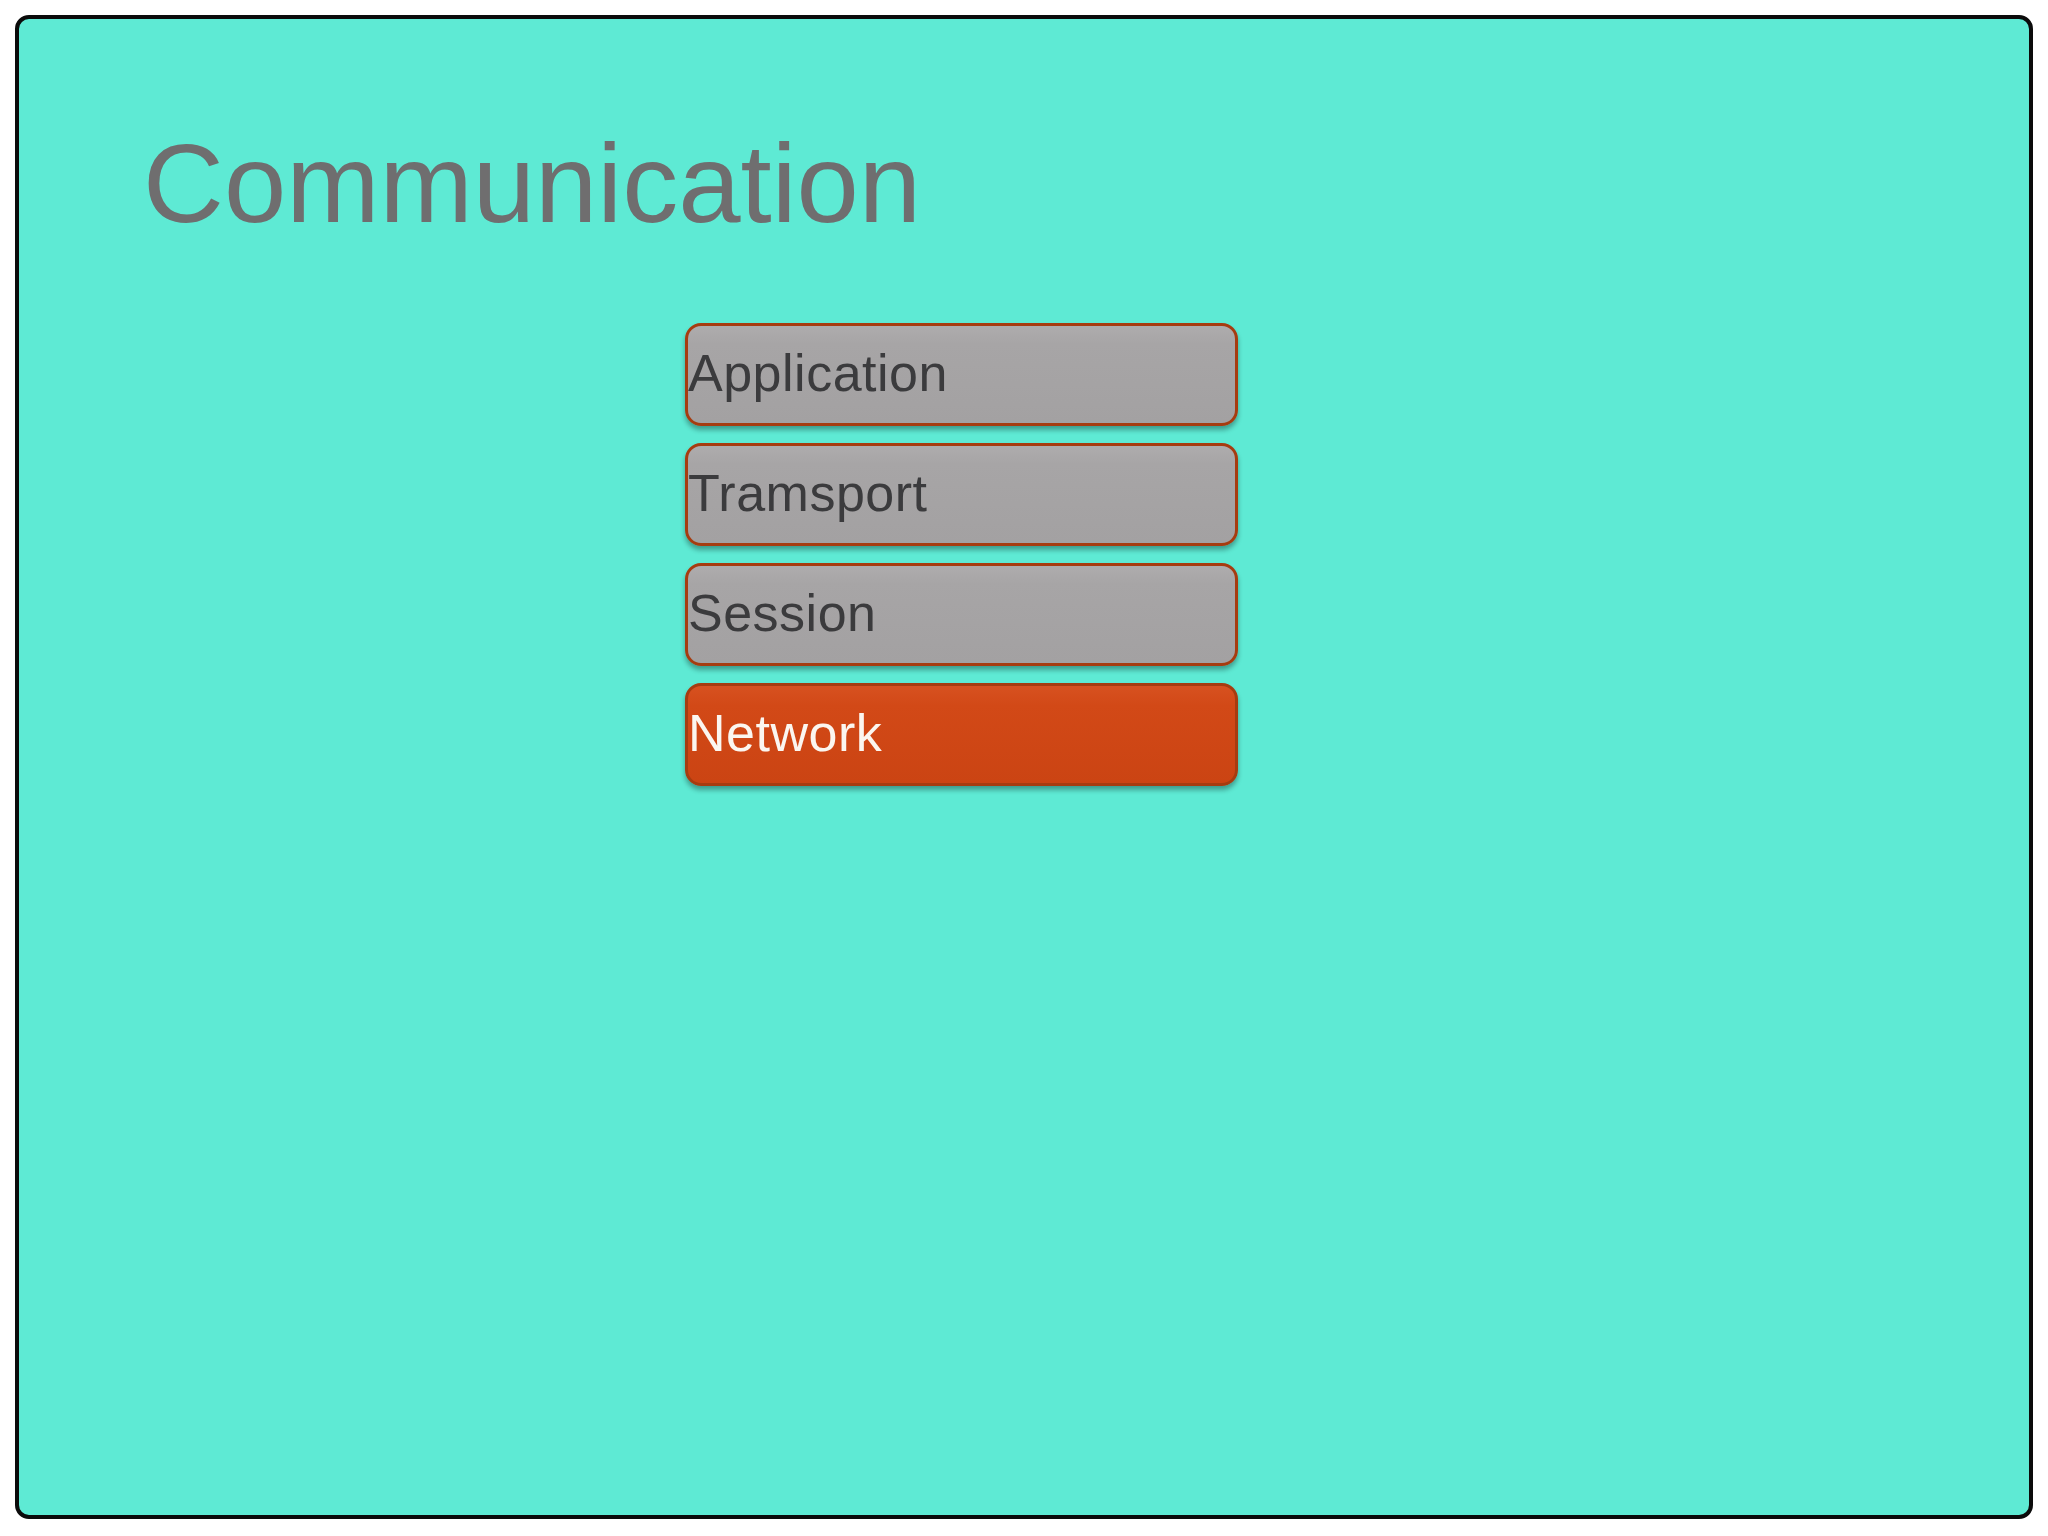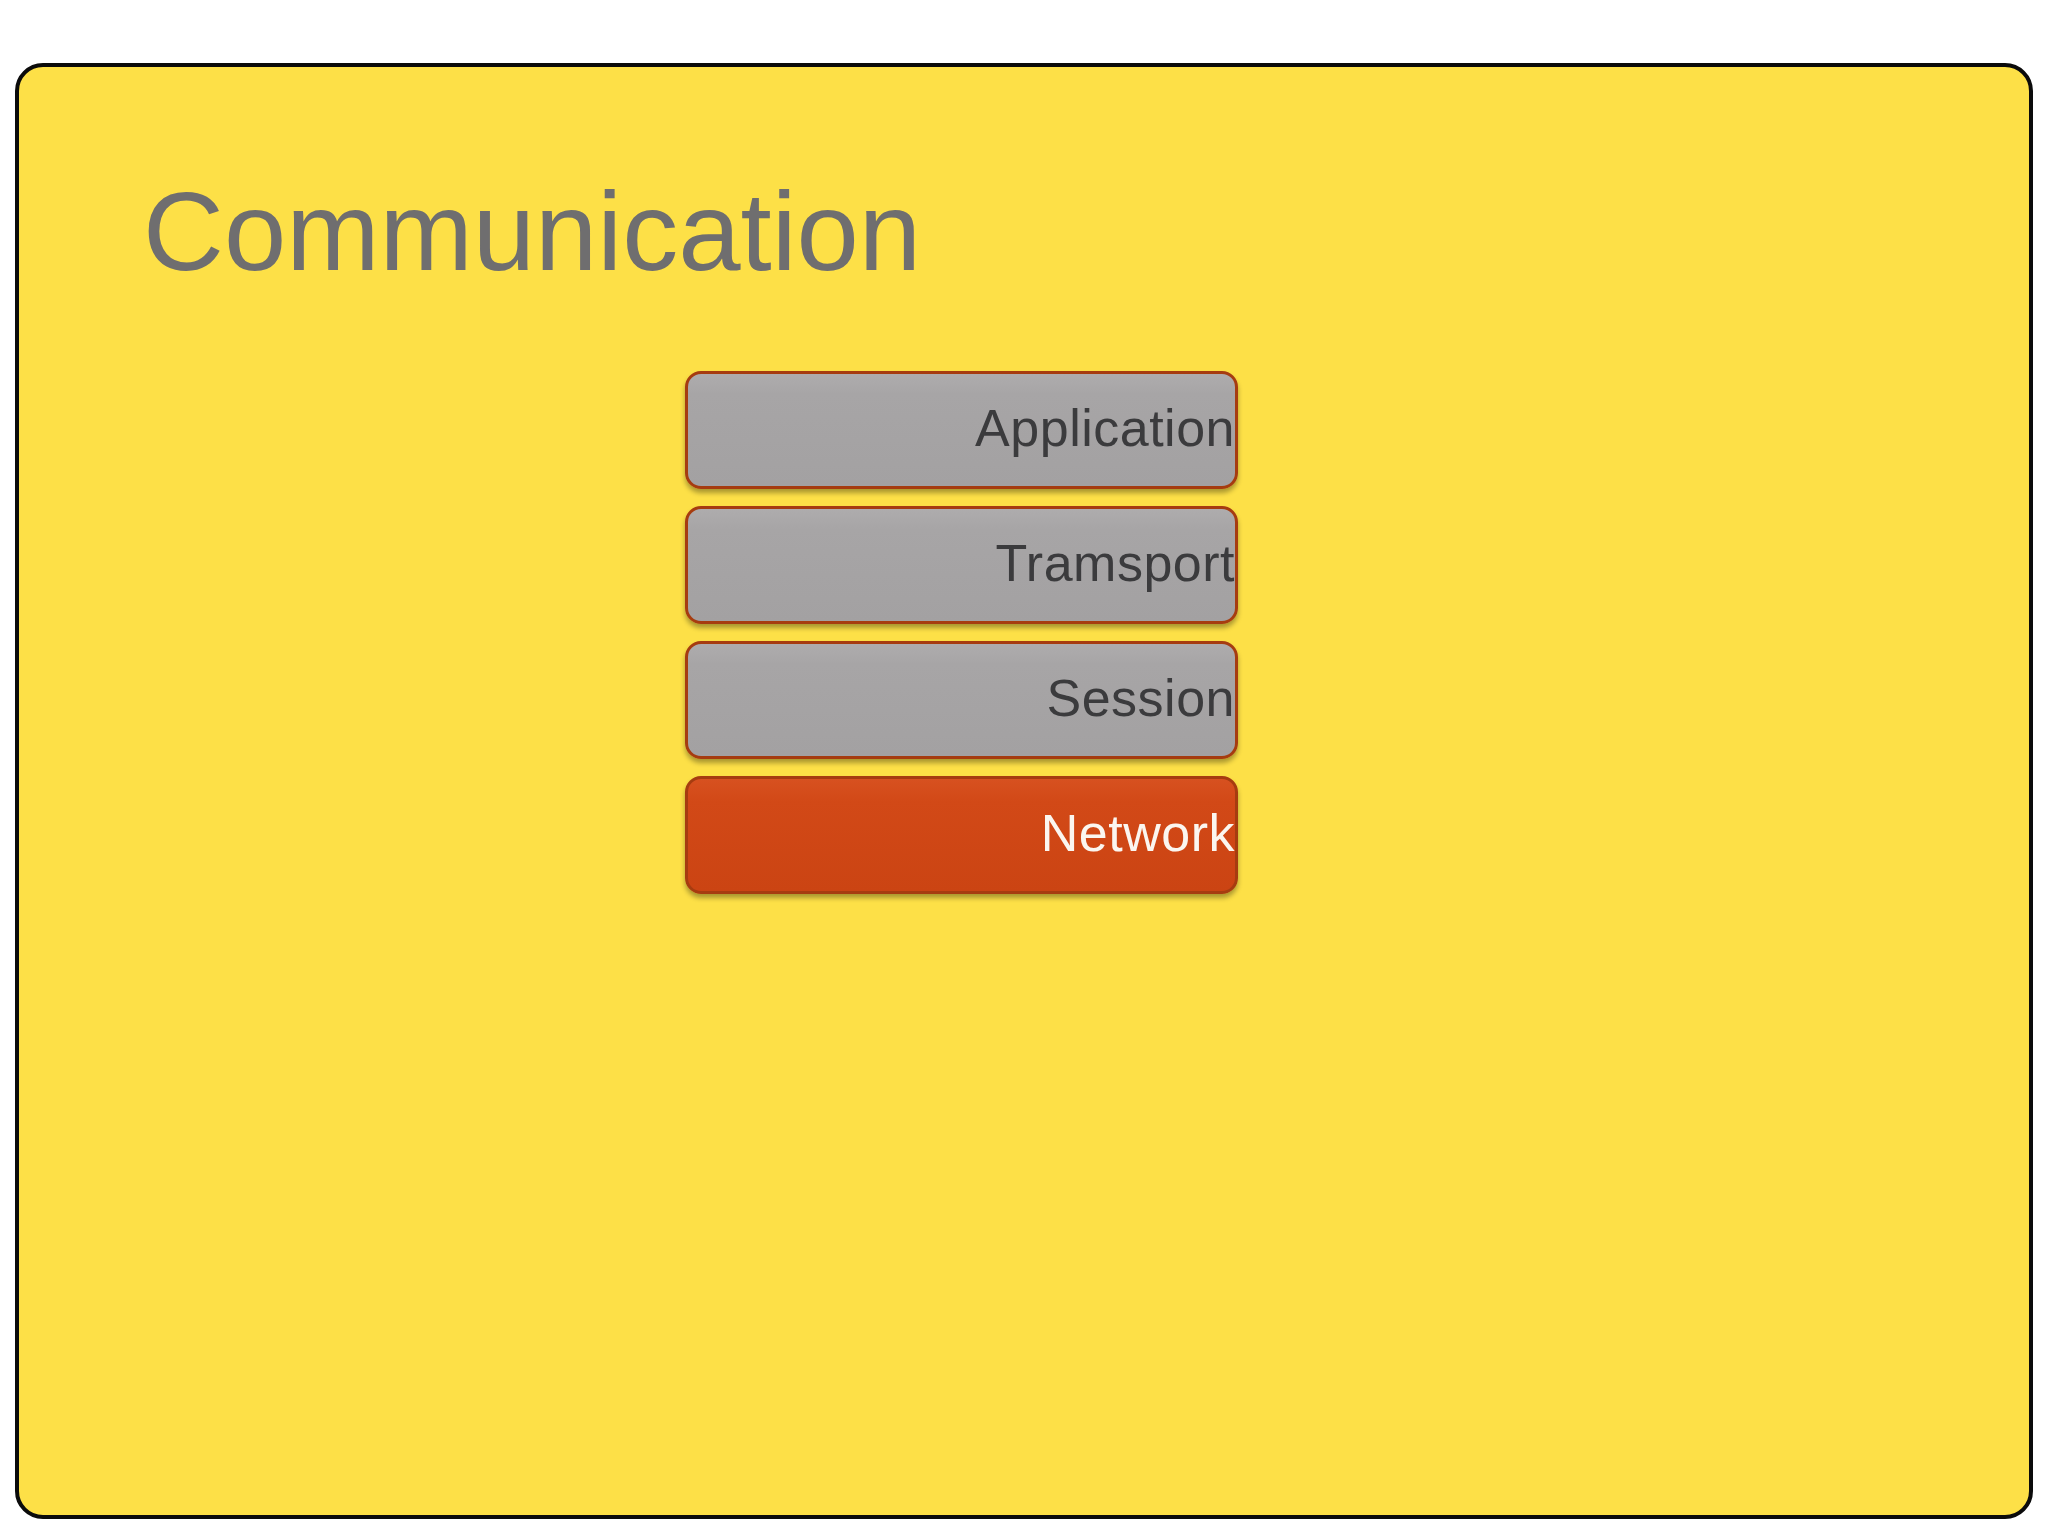--- a/index.html
+++ b/index.html
@@ -15,23 +15,22 @@
     background: #ffffff;
     overflow: hidden;
   }
   .frame {
     position: absolute;
     left: 15px;
     top: 15px;
     right: 15px;
     bottom: 17px;
     border: 4px solid var(--frame-border, #0b0b0b);
-    border-radius: 28px;
-    background: #fde047;
-    margin-top: 48px;
+    border-radius: 14px;
+    background: #5eead4;
   }
   .title {
     position: absolute;
     left: 124px; 
     top: 109px;  
     margin: 0;
     font-size: 112px;
     font-weight: 400;
     line-height: 1;
     letter-spacing: 0px;
@@ -42,26 +41,26 @@
     position: absolute;
     left: 666px;  
     top: 304px;   
     width: 553px;
     display: flex;
     flex-direction: column;
     gap: 17px;
   }
   .layer {
     box-sizing: border-box;
-    height: 118px;
+    height: 103px;
     border-radius: 16px;
     border: 3px solid var(--box-border, #a63c10);
     display: flex;
     align-items: center;
-    justify-content: flex-end;
+    justify-content: flex-start;
     box-shadow: 0px 4px 5px rgba(0,0,0,0.33);
   }
   .layer.gray {
     background: linear-gradient(to bottom,
       #aeacad 0%, var(--gray-fill, #a7a5a6) 18%, #a3a1a2 100%);
   }
   .layer.orange {
     background: linear-gradient(to bottom,
       #d75120 0%, var(--orange-fill, #d24917) 20%, #cb4413 100%);
   }

